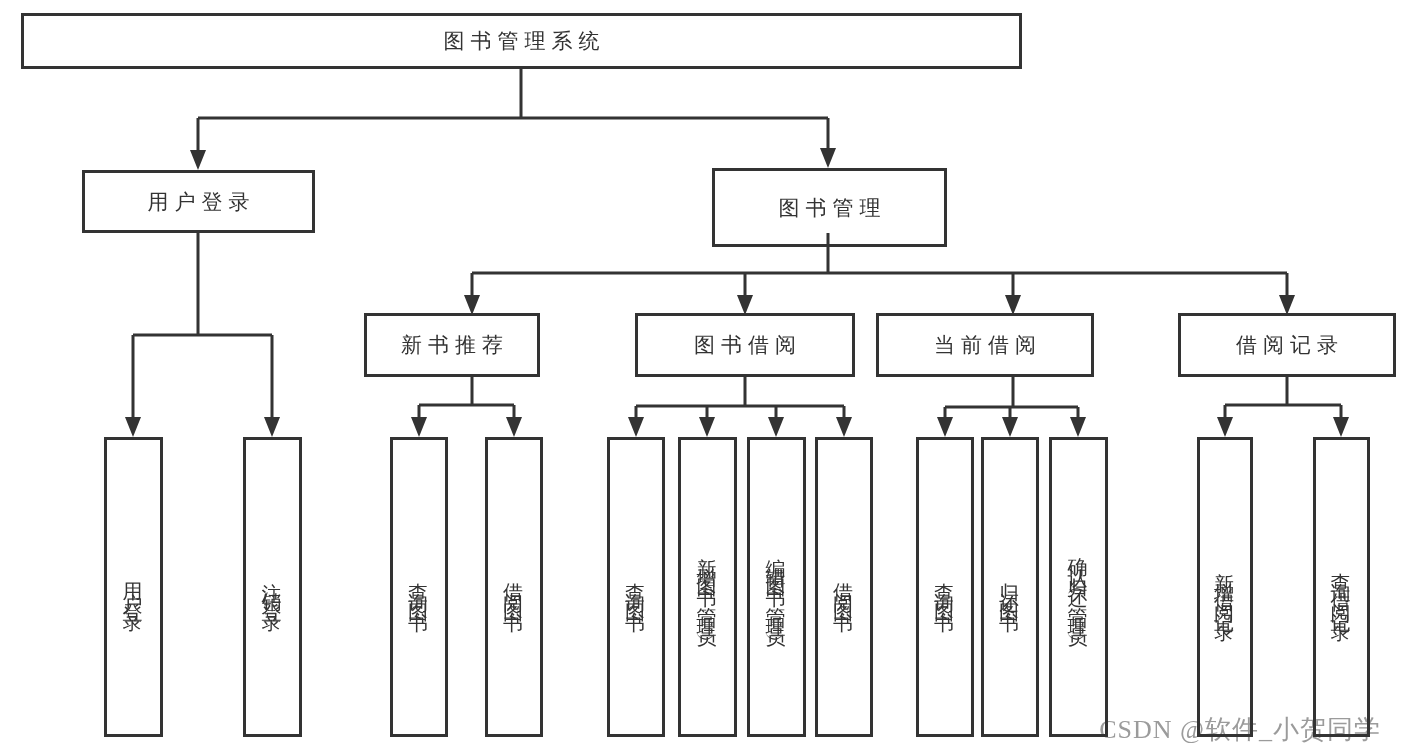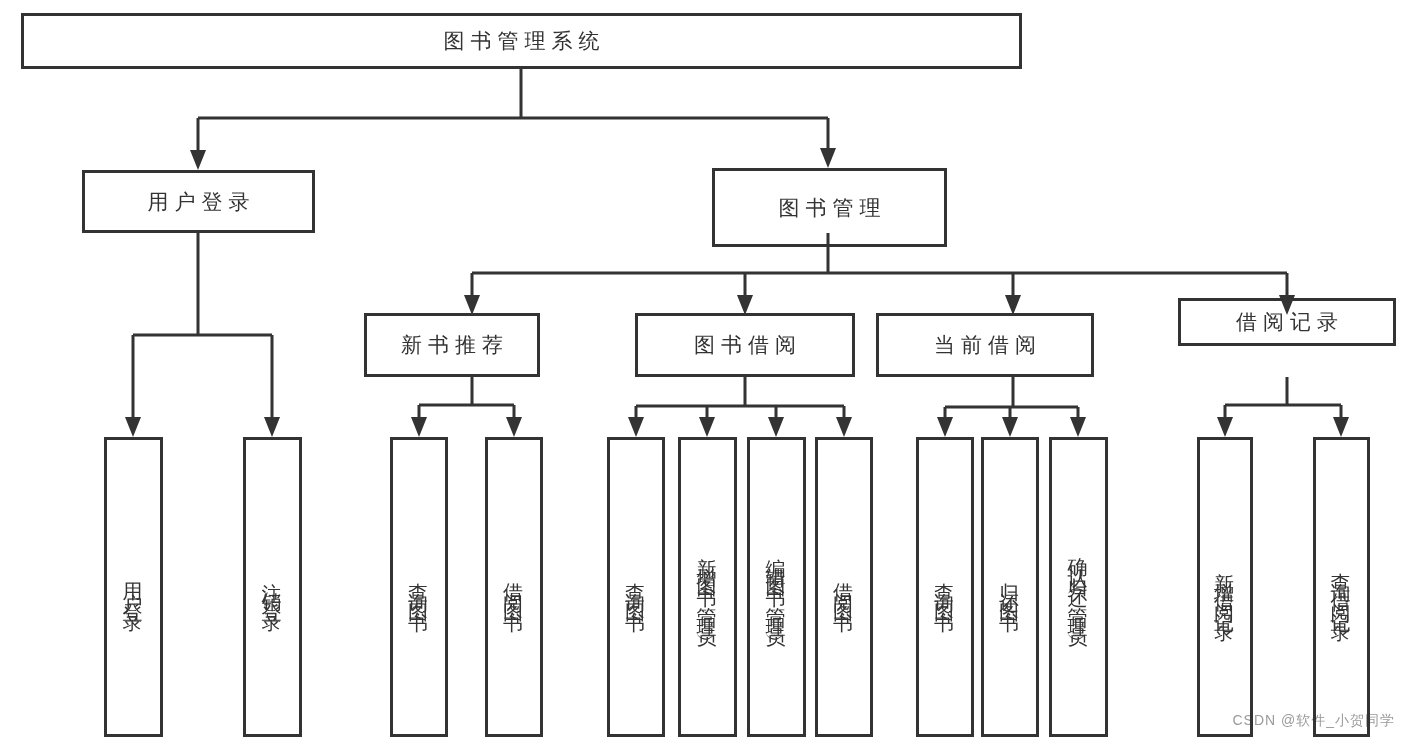--- a/index.html
+++ b/index.html
@@ -3,21 +3,21 @@
 <meta charset="utf-8">
 <style>
   html, body { margin: 0; padding: 0; }
   body { background: #ffffff; }
 
   .stage {
     position: relative;
     width: 1405px;
     height: 747px;
     background: #ffffff;
-    font-family: Liberation Sans, sans-serif;
+    font-family: Liberation Serif, serif;
     color: #333333;
     overflow: hidden;
   }
 
   .wires {
     position: absolute;
     left: 0;
     top: 0;
     z-index: 0;
   }
@@ -44,22 +44,22 @@
     text-orientation: mixed;
     letter-spacing: 10px;
     text-indent: 0;
     white-space: normal;
     font-size: 20px;
   }
 
   .watermark {
     position: absolute;
     top: 712px;
-    right: 10px;
-    font-size: 14px;
+    right: 24px;
+    font-size: 26px;
     letter-spacing: 1px;
     color: #9b9b9b;
     z-index: 1;
   }
 </style>
 </head>
 <body>
 
 <div class="stage">
 
@@ -96,21 +96,21 @@
   </svg>
 
   <div class="box" style="left:21px; top:13px; width:1001px; height:56px">图书管理系统</div>
 
   <div class="box" style="left:82px; top:170px; width:233px; height:63px">用户登录</div>
   <div class="box" style="left:712px; top:168px; width:235px; height:79px">图书管理</div>
 
   <div class="box" style="left:364px; top:313px; width:176px; height:64px">新书推荐</div>
   <div class="box" style="left:635px; top:313px; width:220px; height:64px">图书借阅</div>
   <div class="box" style="left:876px; top:313px; width:218px; height:64px">当前借阅</div>
-  <div class="box" style="left:1178px; top:298px; width:218px; height:48px">借阅记录</div>
+  <div class="box" style="left:1178px; top:313px; width:218px; height:64px">借阅记录</div>
 
   <div class="box v" style="left:104px; top:437px; width:59px; height:300px">用户登录</div>
   <div class="box v" style="left:243px; top:437px; width:59px; height:300px">注销登录</div>
 
   <div class="box v" style="left:390px; top:437px; width:58px; height:300px">查询图书</div>
   <div class="box v" style="left:485px; top:437px; width:58px; height:300px">借阅图书</div>
 
   <div class="box v" style="left:607px; top:437px; width:58px; height:300px">查询图书</div>
   <div class="box v" style="left:678px; top:437px; width:59px; height:300px">新增图书（管理员）</div>
   <div class="box v" style="left:747px; top:437px; width:59px; height:300px">编辑图书（管理员）</div>

